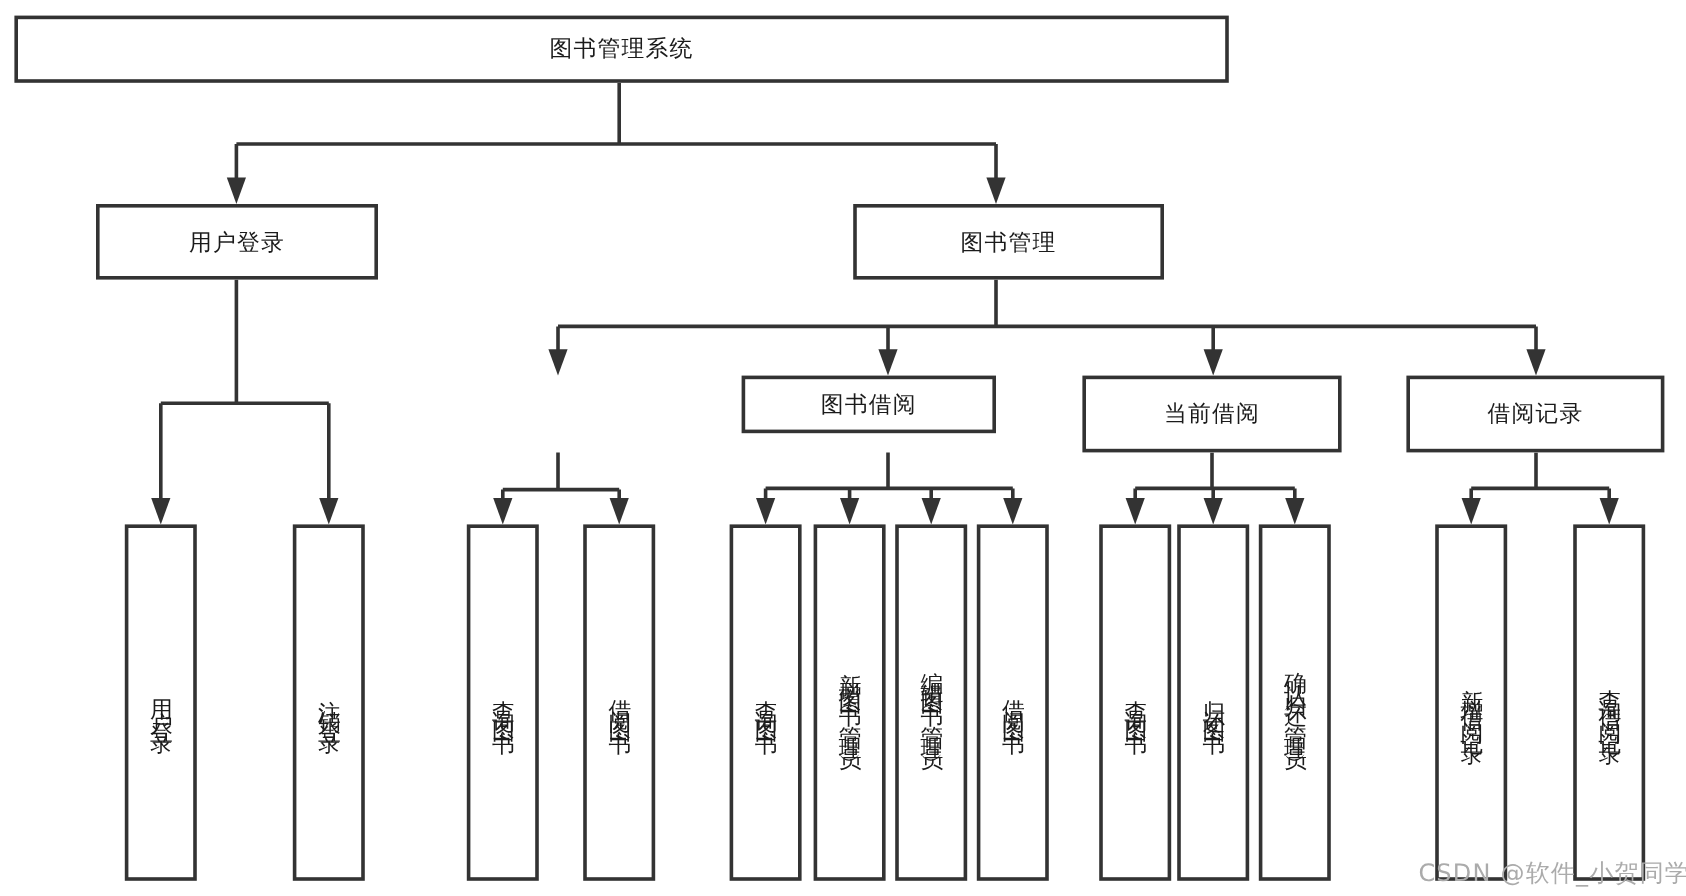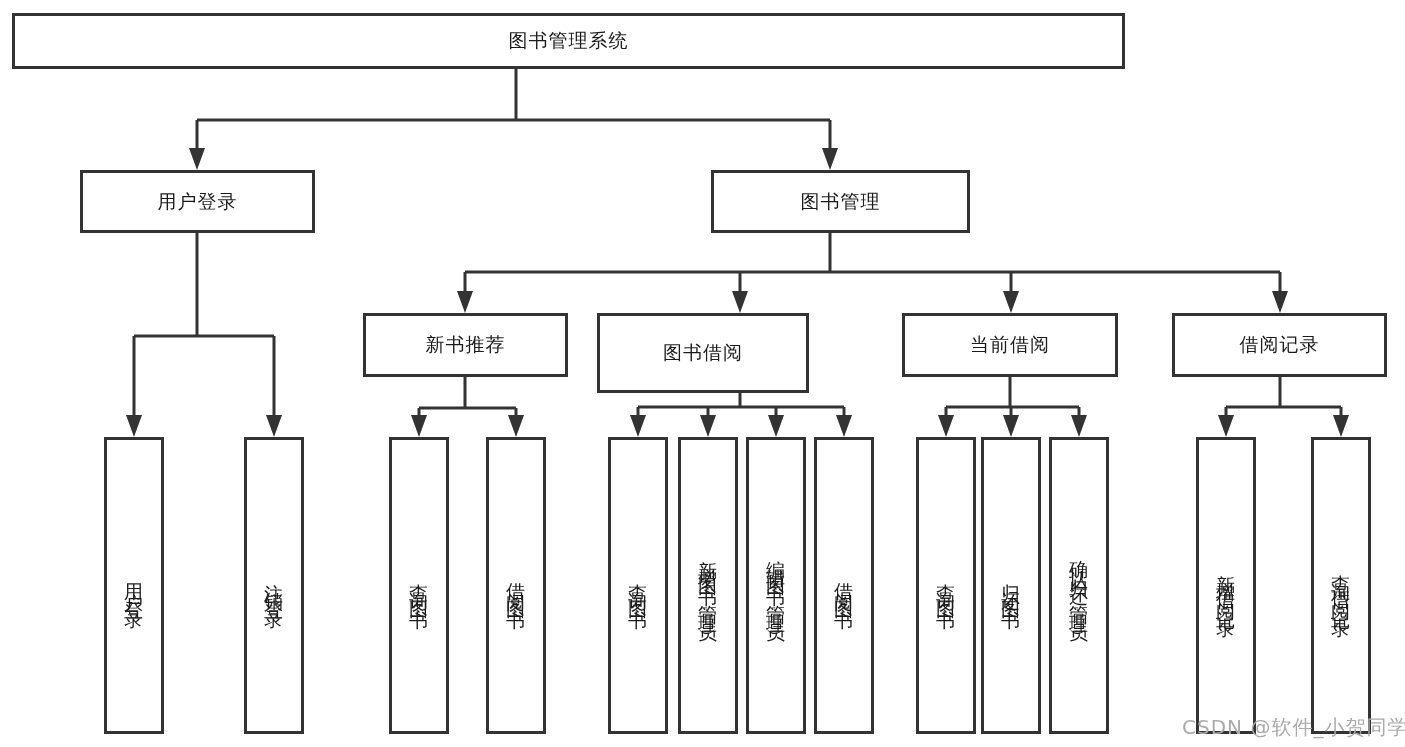--- a/index.html
+++ b/index.html
@@ -96,35 +96,32 @@
       <polygon points="768,415 784,415 776,437"></polygon>
       <polygon points="836,415 852,415 844,437"></polygon>
       <polygon points="938,415 954,415 946,437"></polygon>
       <polygon points="1003,415 1019,415 1011,437"></polygon>
       <polygon points="1071,415 1087,415 1079,437"></polygon>
       <polygon points="1218,415 1234,415 1226,437"></polygon>
       <polygon points="1333,415 1349,415 1341,437"></polygon>
     </g>
   </svg>
 
-  <div class="box" style="left:12px; top:13px; width:1113px; height:56px">
+  <div class="box" style="left:12px; top:13px; width:1012px; height:56px">
     <span class="h">图书管理系统</span>
   </div>
 
   <div class="box" style="left:80px; top:170px; width:235px; height:63px">
     <span class="h">用户登录</span>
   </div>
   <div class="box" style="left:711px; top:170px; width:259px; height:63px">
     <span class="h">图书管理</span>
   </div>
 
-  <div class="box" style="left:363px; top:313px; width:205px; height:64px">
-    <span class="h">新书推荐</span>
-  </div>
-  <div class="box" style="left:597px; top:313px; width:212px; height:80px">
+  <div class="box" style="left:618px; top:313px; width:212px; height:48px">
     <span class="h">图书借阅</span>
   </div>
   <div class="box" style="left:902px; top:313px; width:216px; height:64px">
     <span class="h">当前借阅</span>
   </div>
   <div class="box" style="left:1172px; top:313px; width:215px; height:64px">
     <span class="h">借阅记录</span>
   </div>
 
   <div class="box leaf" style="left:104px; top:437px; width:60px; height:297px">

